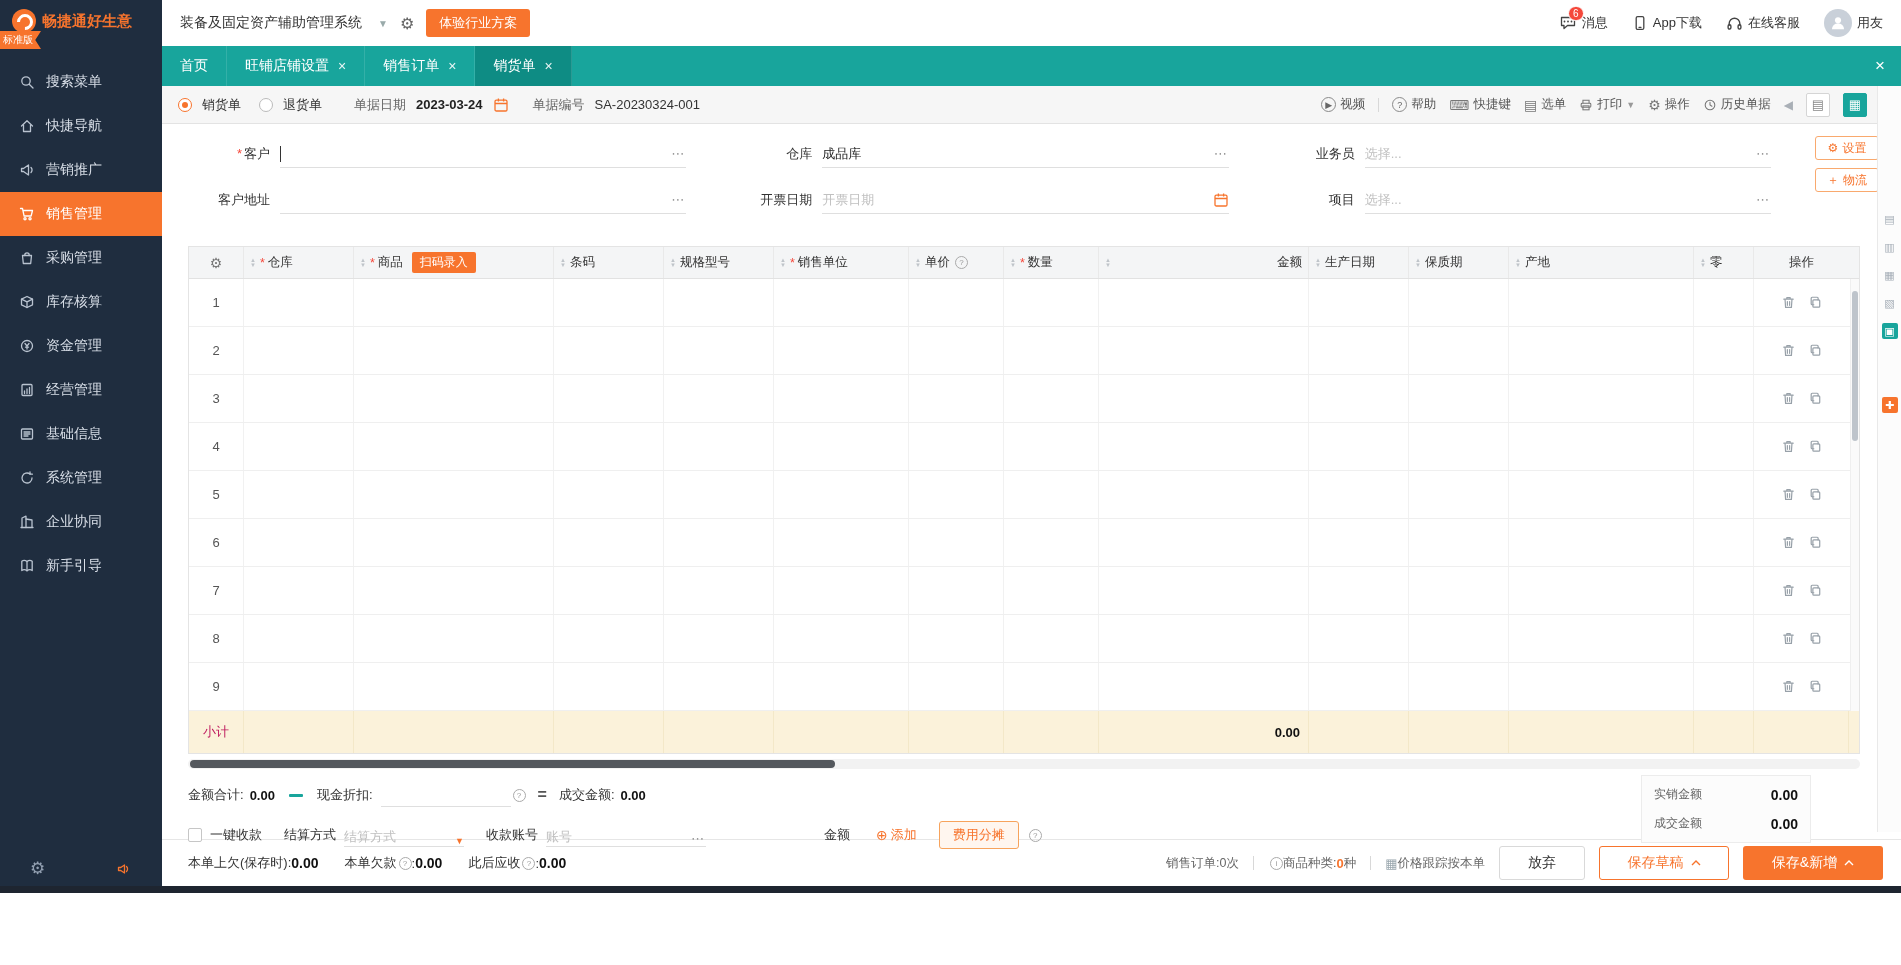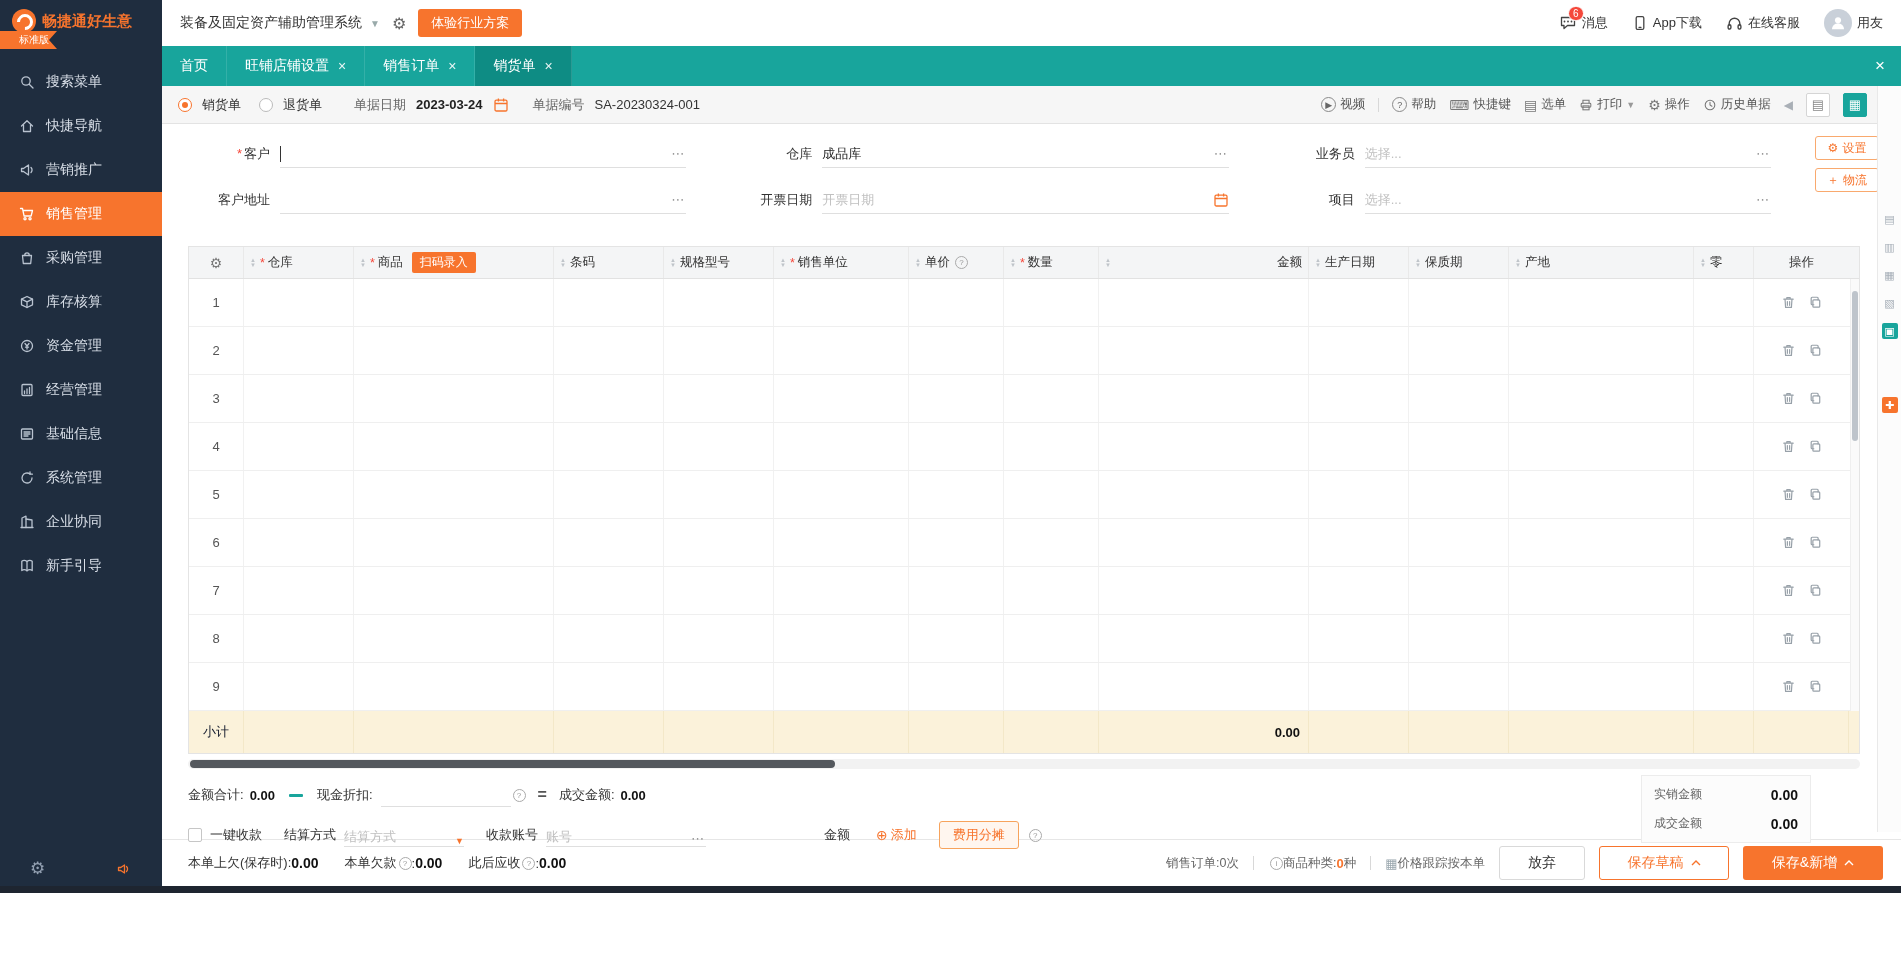--- a/index.html
+++ b/index.html
@@ -9,36 +9,36 @@
   .app{display:flex;width:1901px;height:893px;position:relative}
 
   
   .sidebar{width:162px;background:var(--navy);flex-shrink:0;position:relative;color:#D9DFE8}
   .logo-area{height:52px;display:flex;align-items:flex-start;padding:9px 10px 0 12px;position:relative}
   .logo-mark{width:24px;height:24px;border-radius:50%;background:var(--accent);position:relative;flex-shrink:0}
   .logo-mark::after{content:"";position:absolute;left:5px;top:5px;width:10px;height:10px;border-radius:50%;
     border:3px solid #fff;border-left-color:transparent;transform:rotate(-45deg)}
   .logo-text{color:var(--accent);font-weight:700;font-size:15px;margin-left:6px;margin-top:3px;white-space:nowrap}
   .version-badge{position:absolute;left:0;top:31px;background:var(--accent);color:#fff;font-size:10px;
-    padding:2px 8px 2px 19px;clip-path:polygon(0 0,100% 0,86% 50%,100% 100%,0 100%)}
+    padding:2px 8px 2px 3px;clip-path:polygon(0 0,100% 0,86% 50%,100% 100%,0 100%)}
   .nav{margin-top:8px}
   .nav-item{height:44px;display:flex;align-items:center;gap:10px;padding-left:18px;font-size:14px;cursor:pointer}
   .nav-item .nav-icon{width:18px;display:inline-flex;justify-content:center;color:#B9C3D0;font-size:15px}
   .nav-item.active{background:var(--accent);color:#fff}
   .nav-item.active .nav-icon{color:#fff}
   .sidebar-footer{position:absolute;left:0;right:0;bottom:14px;display:flex;justify-content:space-between;
     padding:0 30px;align-items:center}
   .sidebar-footer .gear{color:#93A0B2;font-size:17px;cursor:pointer}
   .sidebar-footer .speaker{color:var(--accent);display:inline-flex;cursor:pointer}
 
   
   .main{flex:1;display:flex;flex-direction:column;min-width:0;position:relative;background:#fff}
 
   .topbar{height:46px;display:flex;align-items:center;padding:0 18px;gap:12px;background:#fff}
-  .sys-select{display:flex;align-items:center;gap:8px;font-size:14px;color:#333;cursor:pointer}
+  .sys-select{display:flex;align-items:center;gap:16px;font-size:14px;color:#333;cursor:pointer}
   .sys-select .caret{color:#9aa;font-size:10px}
   .top-gear{color:#666;font-size:16px;cursor:pointer}
   .exp-btn{background:var(--accent);color:#fff;height:28px;padding:0 13px;border-radius:3px;font-size:13px;
     display:inline-flex;align-items:center;cursor:pointer;border:none}
   .topbar .spacer{flex:1}
   .top-item{display:flex;align-items:center;gap:5px;font-size:13px;color:#333;cursor:pointer;position:relative;margin-left:12px}
   .msg-badge{position:absolute;top:-8px;left:9px;background:var(--danger);color:#fff;font-size:10px;min-width:16px;
     height:15px;border-radius:8px;display:flex;align-items:center;justify-content:center;padding:0 3px;border:1px solid #fff}
   .avatar{width:28px;height:28px;border-radius:50%;background:#C9D0D9;display:flex;align-items:center;justify-content:center;overflow:hidden}
 
@@ -99,21 +99,21 @@
   .sort i{font-style:normal;font-size:6px;line-height:4.5px;color:#BFC4C9}
   .req-star{color:var(--danger)}
   .scan-btn{background:var(--accent);color:#fff;font-size:12px;padding:2px 8px;border-radius:2px;margin-left:6px;cursor:pointer}
   .tr{display:flex;height:48px;border-bottom:1px solid #EFEFEF}
   .td{border-right:1px solid #F1F1F1;flex-shrink:0;display:flex;align-items:center;justify-content:center;
     font-size:13px;color:#555;overflow:hidden}
   .td:last-child{border-right:none}
   .td.ops{gap:12px;color:#98A1A9}
   .td.ops span{display:inline-flex;cursor:pointer}
   .tr.subtotal{background:#FBF2DA;height:42px;border-bottom:none}
-  .tr.subtotal .td{border-right:1px solid #F3E8C8;color:#0f172a}
+  .tr.subtotal .td{border-right:1px solid #F3E8C8;color:#be185d}
   .tr.subtotal .td.amt{justify-content:flex-end;padding-right:8px;font-weight:700;color:#111}
   .vscroll{position:absolute;top:32px;right:0;width:9px;bottom:42px;background:#FAFAFA;border-left:1px solid #EFEFEF}
   .vthumb{position:absolute;top:12px;left:1px;width:6px;height:150px;background:#BEC4CB;border-radius:3px;cursor:grab}
   .hscroll{margin:5px 16px 0 26px;height:10px;background:#F2F2F2;border-radius:5px;position:relative;width:1672px;flex-shrink:0}
   .hthumb{position:absolute;left:2px;top:1px;height:8px;width:645px;background:#54585D;border-radius:4px;cursor:grab}
 
   
   .summary{flex:1;position:relative;padding:12px 16px 0 26px;min-height:0}
   .sum-row{display:flex;align-items:center;height:28px;font-size:13px}
   .sum-row .lab{color:#333}

